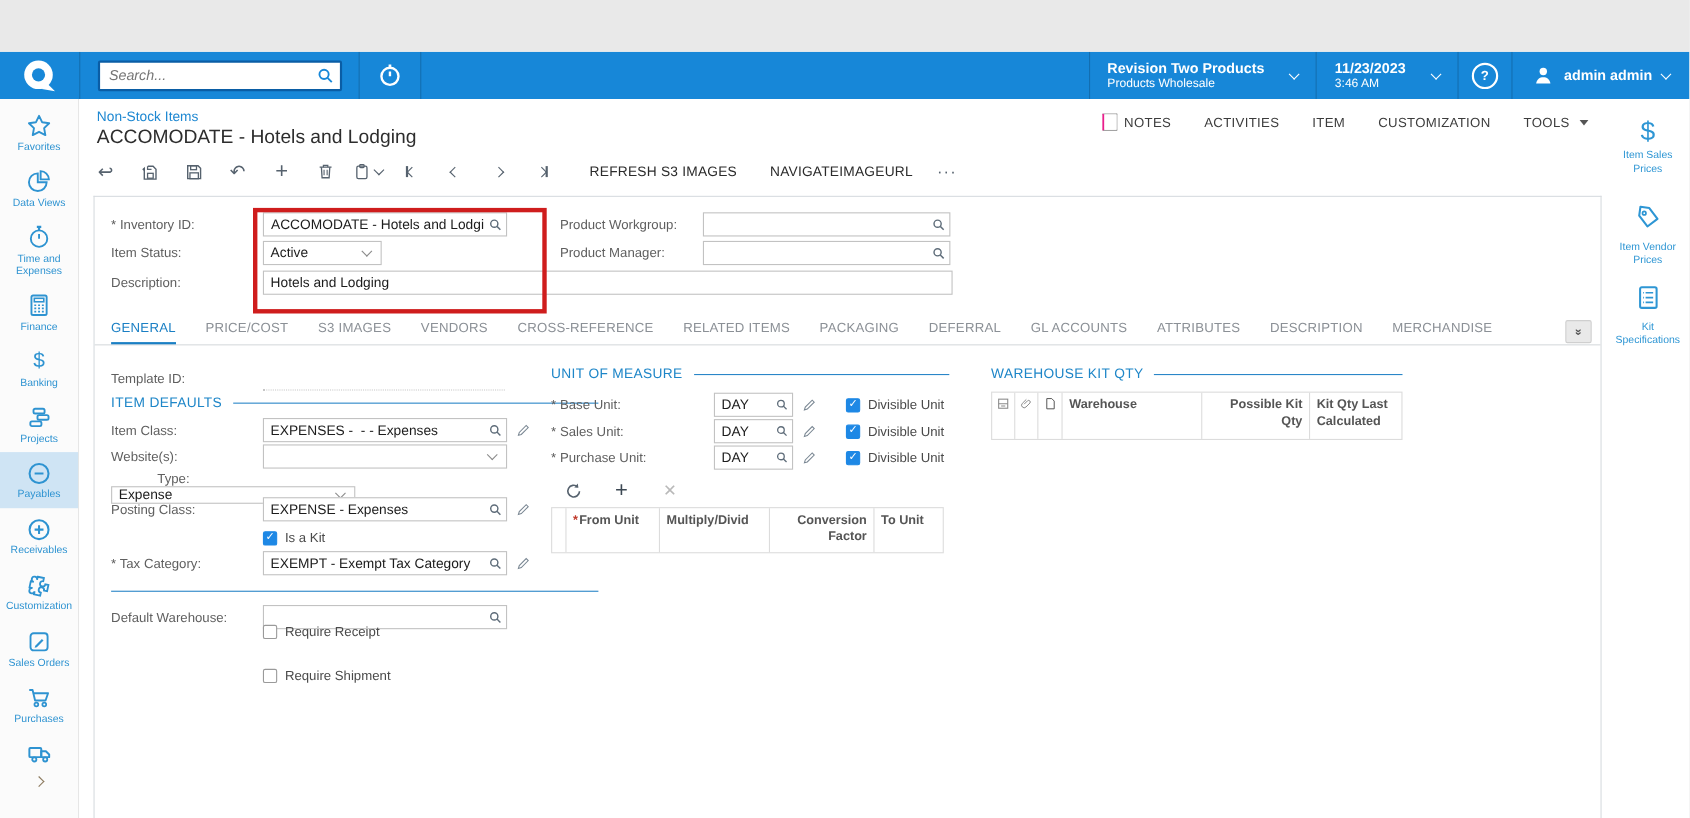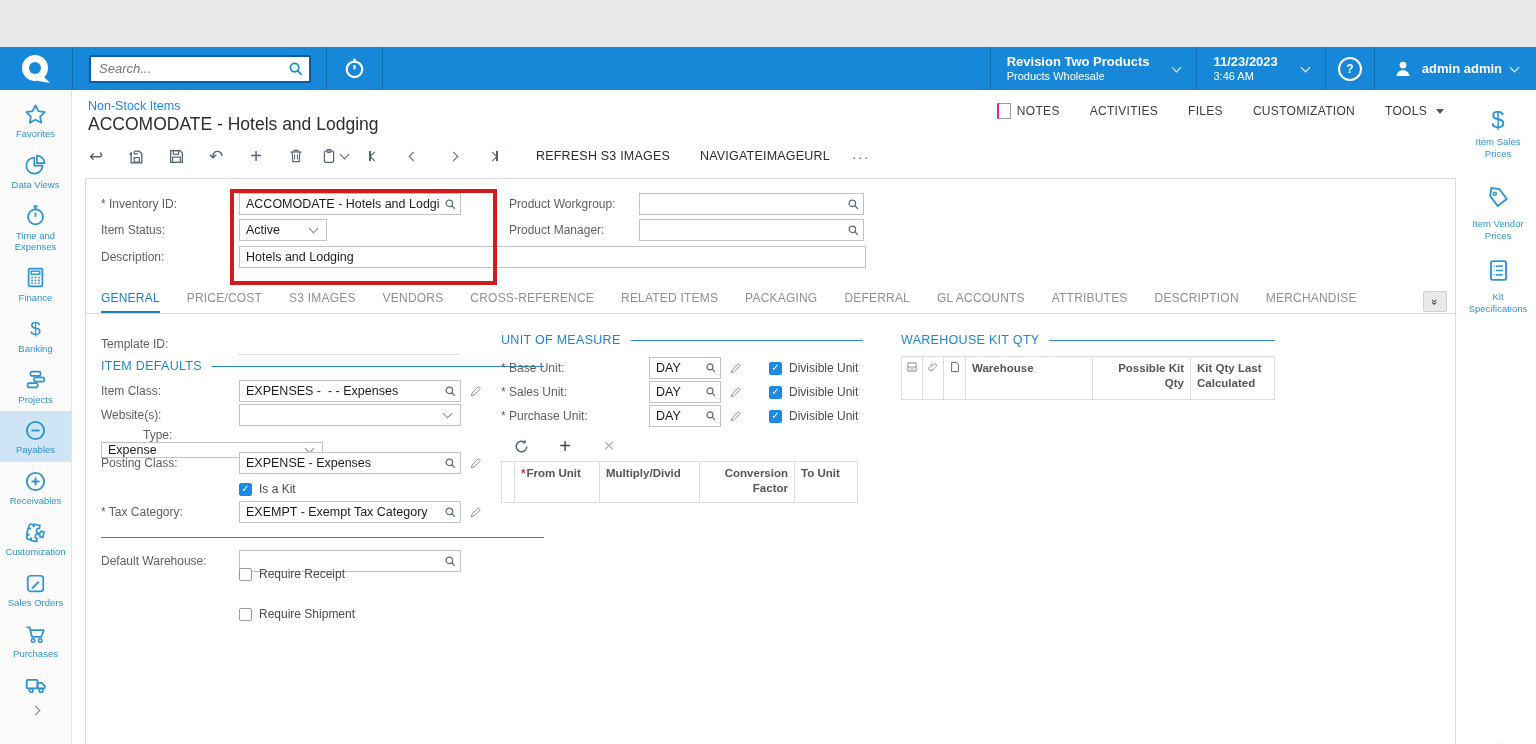--- a/index.html
+++ b/index.html
@@ -360,21 +360,21 @@
 
     <div class="hdr-actions">
       <span class="hdr-action">
         <span class="note-ic"></span>
         <span>NOTES</span>
       </span>
       <span class="hdr-action">
         <span>ACTIVITIES</span>
       </span>
       <span class="hdr-action">
-        <span>FILES</span>
+        <span>ITEM</span>
       </span>
       <span class="hdr-action">
         <span>CUSTOMIZATION</span>
       </span>
       <span class="hdr-action">
         <span>TOOLS</span>
         <span class="caret"></span>
       </span>
     </div>
 
@@ -449,21 +449,21 @@
           <span class="mag">
             <svg width="13" height="13" viewBox="0 0 16 16">
                 <circle cx="6.6" cy="6.6" r="4" fill="none" stroke="currentColor" stroke-width="1.6"></circle>
                 <line x1="9.6" y1="9.6" x2="13.4" y2="13.4" stroke="currentColor" stroke-width="1.6"></line>
               </svg>
           </span>
         </span>
       </div>
       <div class="frow" style="top:40px;">
         <span class="flabel">Item Status:</span>
-        <span class="inp sel" style="width:88px;gap:10px;">
+        <span class="inp sel" style="width:108px;gap:10px;">
           <span>Active</span>
           <span class="chv d"></span>
         </span>
       </div>
       <div class="frow" style="top:67px;">
         <span class="flabel">Description:</span>
         <span class="inp" style="width:627px;">
           <input readonly="" value="Hotels and Lodging" style="">
         </span>
       </div>

